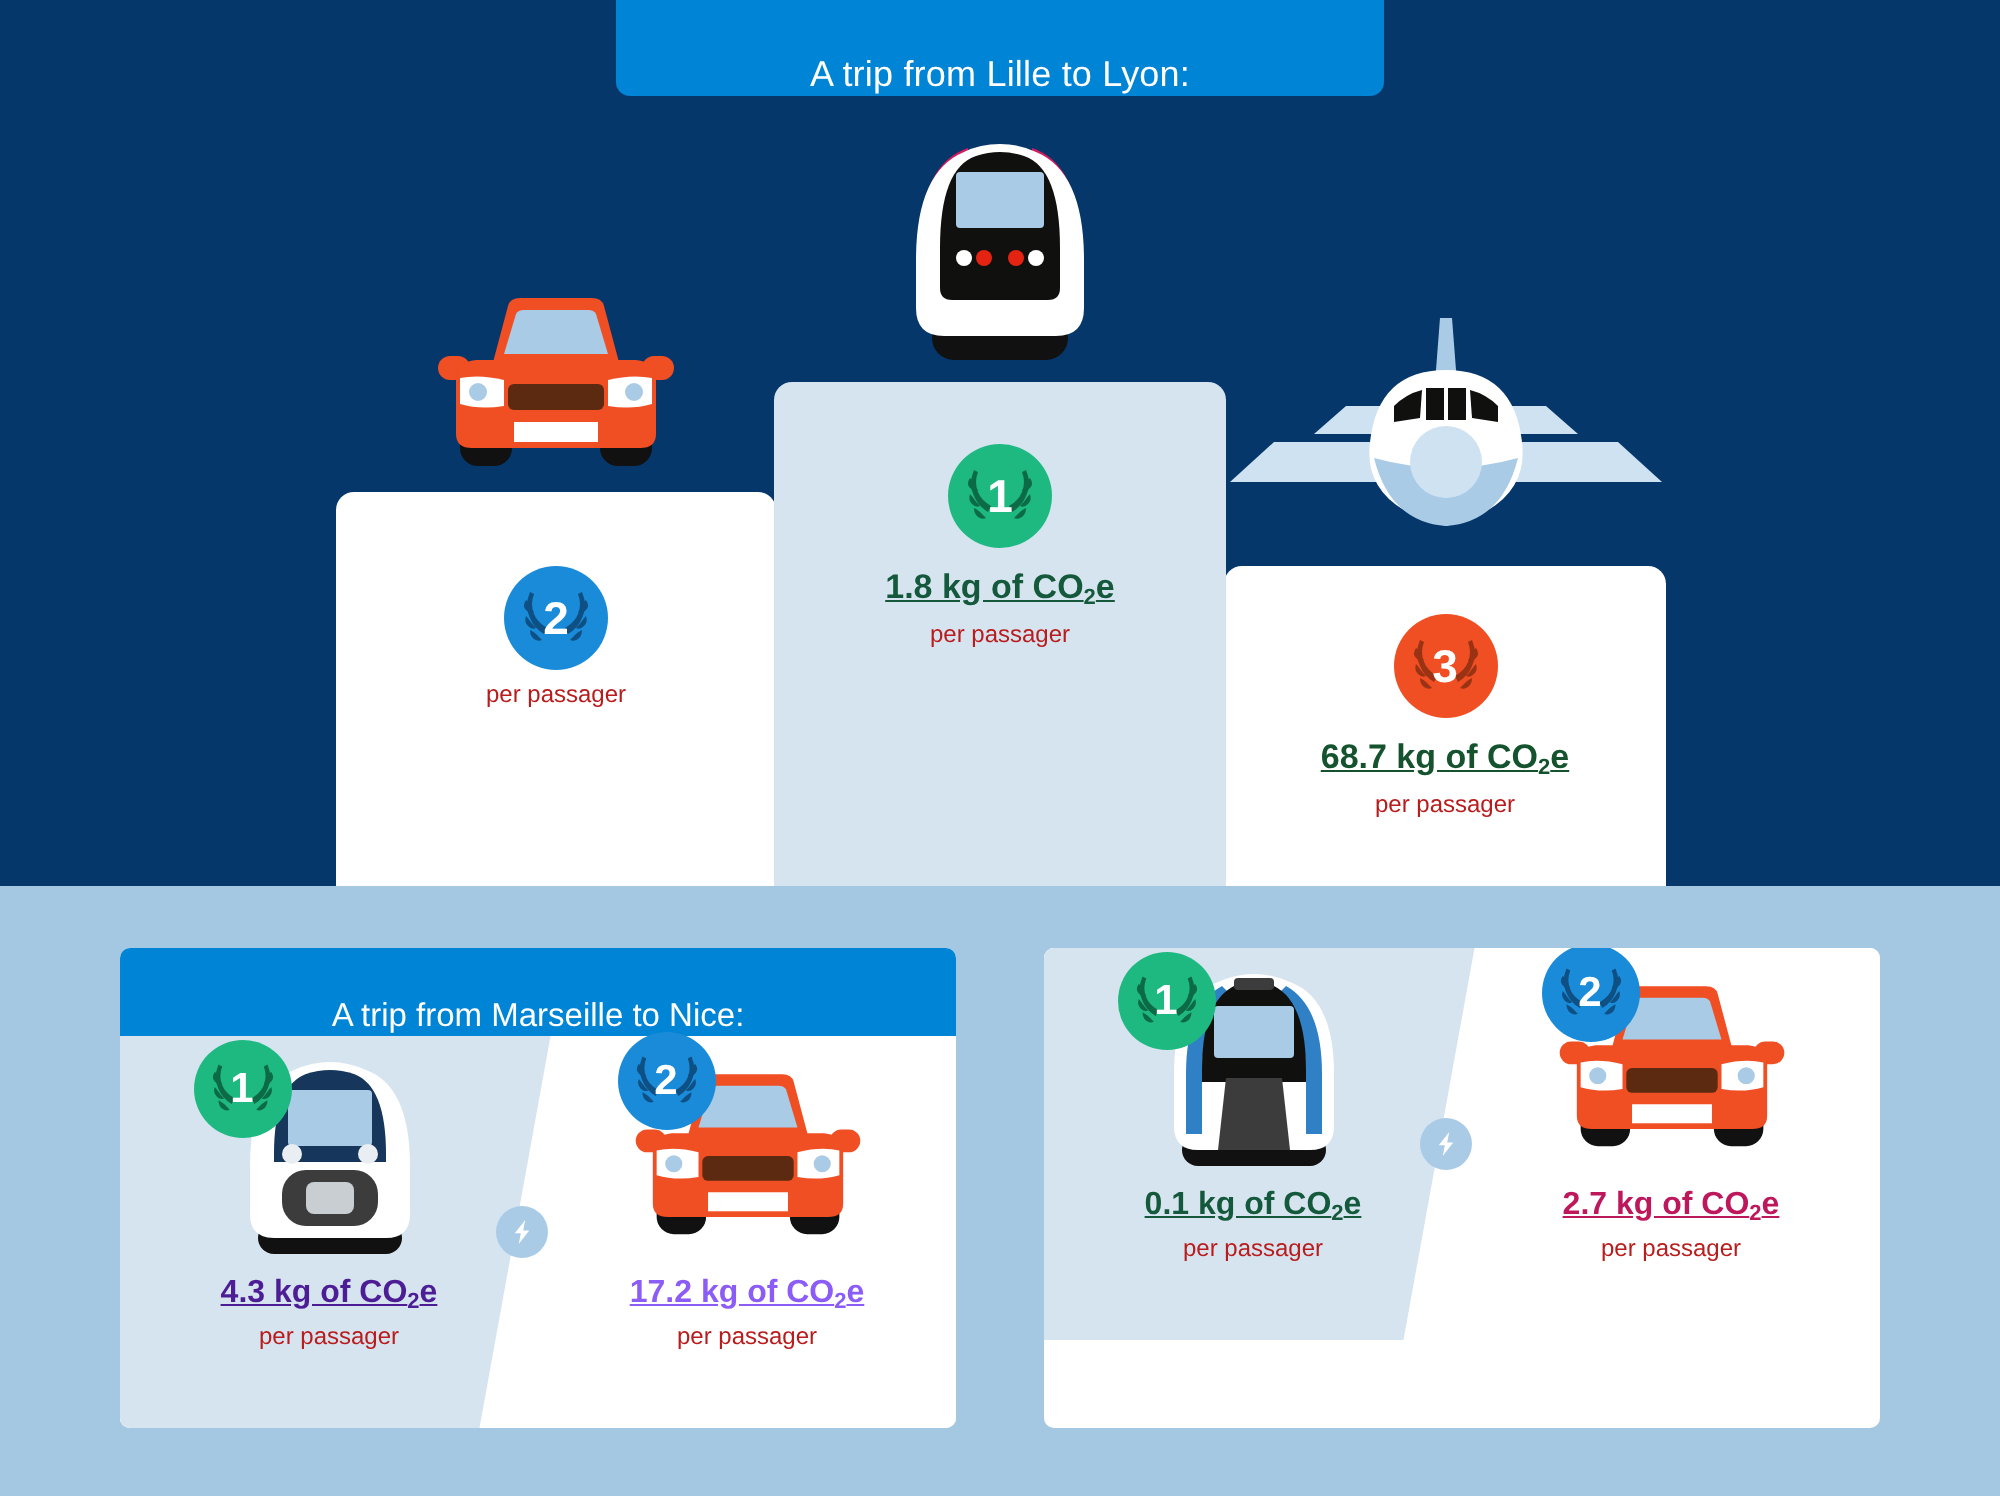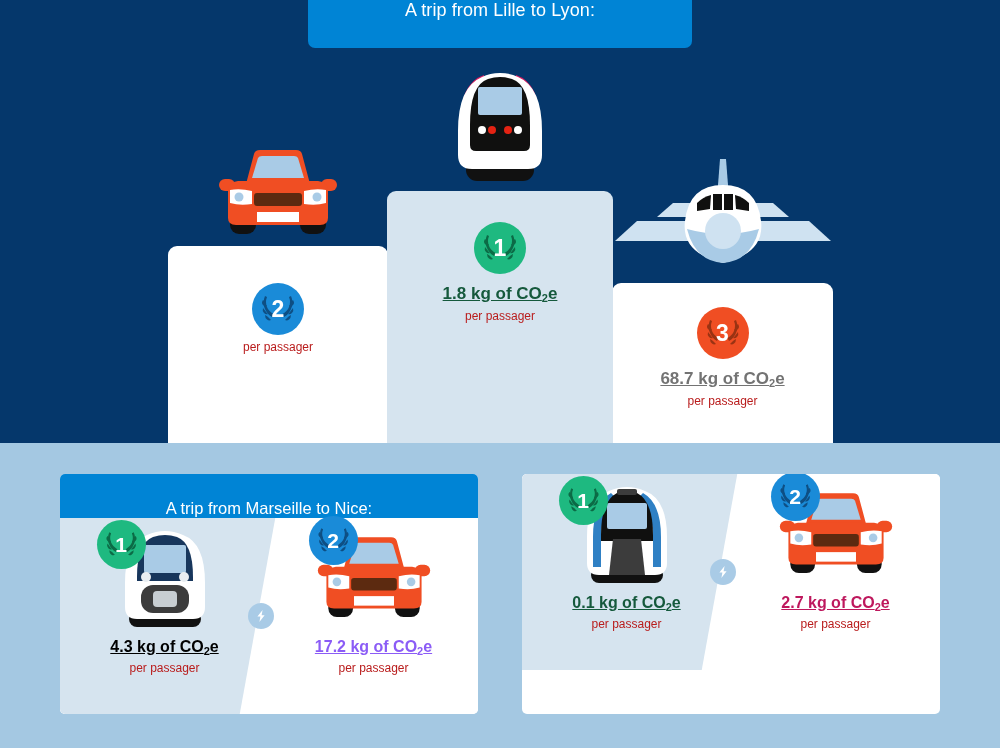--- a/index.html
+++ b/index.html
@@ -27,21 +27,21 @@
 
   #main-title-bar {
     position: absolute;
     left: 308px; top: 0;
     width: 384px;
     height: 48px;
     background: #0084d5;
     border-bottom-left-radius: 7px;
     border-bottom-right-radius: 7px;
     display: flex;
-    align-items: flex-start;
+    align-items: flex-end;
     justify-content: center;
   }
   #main-title-bar .title-text {
     color: #ffffff;
     font-size: 18px;
     letter-spacing: .1px;
   }
 
   .podium {
     position: absolute;
@@ -288,21 +288,21 @@
           <path d="M11 25 q-1 3 1 5 q2 2 4 1 q-2-2-3-3.5 q-1-1.5-2-2.5z"></path>
           <path d="M13 32 q0 3 2 4.5 q2 1.5 4 .5 q-2-2-3-3 q-1-1-3-2z"></path>
           <path d="M39 13 q3 7 0 13 q-2 5-7 8 l-1.5-3 q5-3 6.5-7 q2-5 0-10z"></path>
           <path d="M41 17 q2 3 0 5 q-2 2-4 1 q2-2 2-3 q0-2 2-3z"></path>
           <path d="M41 25 q1 3-1 5 q-2 2-4 1 q2-2 3-3.5 q1-1.5 2-2.5z"></path>
           <path d="M39 32 q0 3-2 4.5 q-2 1.5-4 .5 q2-2 3-3 q1-1 3-2z"></path>
         </g>
       </svg>
       <span class="num">3</span>
     </div>
-    <div class="value" style="color:#737373;">
+    <div class="value" style="color:#14532d;">
       <span>68.7 kg of CO</span><span class="sub">2</span><span>e</span>
     </div>
     <div class="caption">per passager</div>
   </div>
 </div>
 
 <div class="panel" id="panel-left">
   <div class="panel-header">
     <span>A trip from Marseille to Nice:</span>
   </div>
@@ -330,21 +330,21 @@
               <path d="M13 32 q0 3 2 4.5 q2 1.5 4 .5 q-2-2-3-3 q-1-1-3-2z"></path>
               <path d="M39 13 q3 7 0 13 q-2 5-7 8 l-1.5-3 q5-3 6.5-7 q2-5 0-10z"></path>
               <path d="M41 17 q2 3 0 5 q-2 2-4 1 q2-2 2-3 q0-2 2-3z"></path>
               <path d="M41 25 q1 3-1 5 q-2 2-4 1 q2-2 3-3.5 q1-1.5 2-2.5z"></path>
               <path d="M39 32 q0 3-2 4.5 q-2 1.5-4 .5 q2-2 3-3 q1-1 3-2z"></path>
             </g>
           </svg>
           <span class="num">1</span>
         </div>
       </div>
-      <div class="value" style="color:#000000;">
+      <div class="value" style="color:#4c1d95;">
         <span>4.3 kg of CO</span><span class="sub">2</span><span>e</span>
       </div>
       <div class="caption">per passager</div>
     </div>
 
     <div class="panel-col right">
       <div class="panel-art">
         <svg width="118" height="96" viewBox="0 0 124 96">
           <rect x="14" y="58" width="26" height="30" rx="9" fill="#111111"></rect>
           <rect x="84" y="58" width="26" height="30" rx="9" fill="#111111"></rect>

